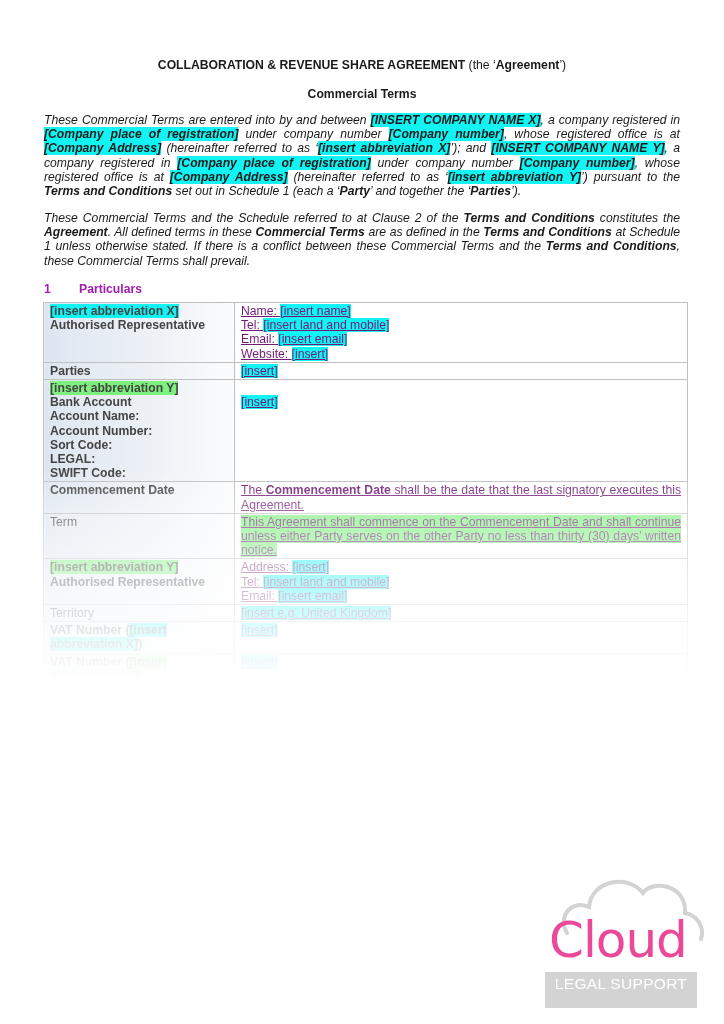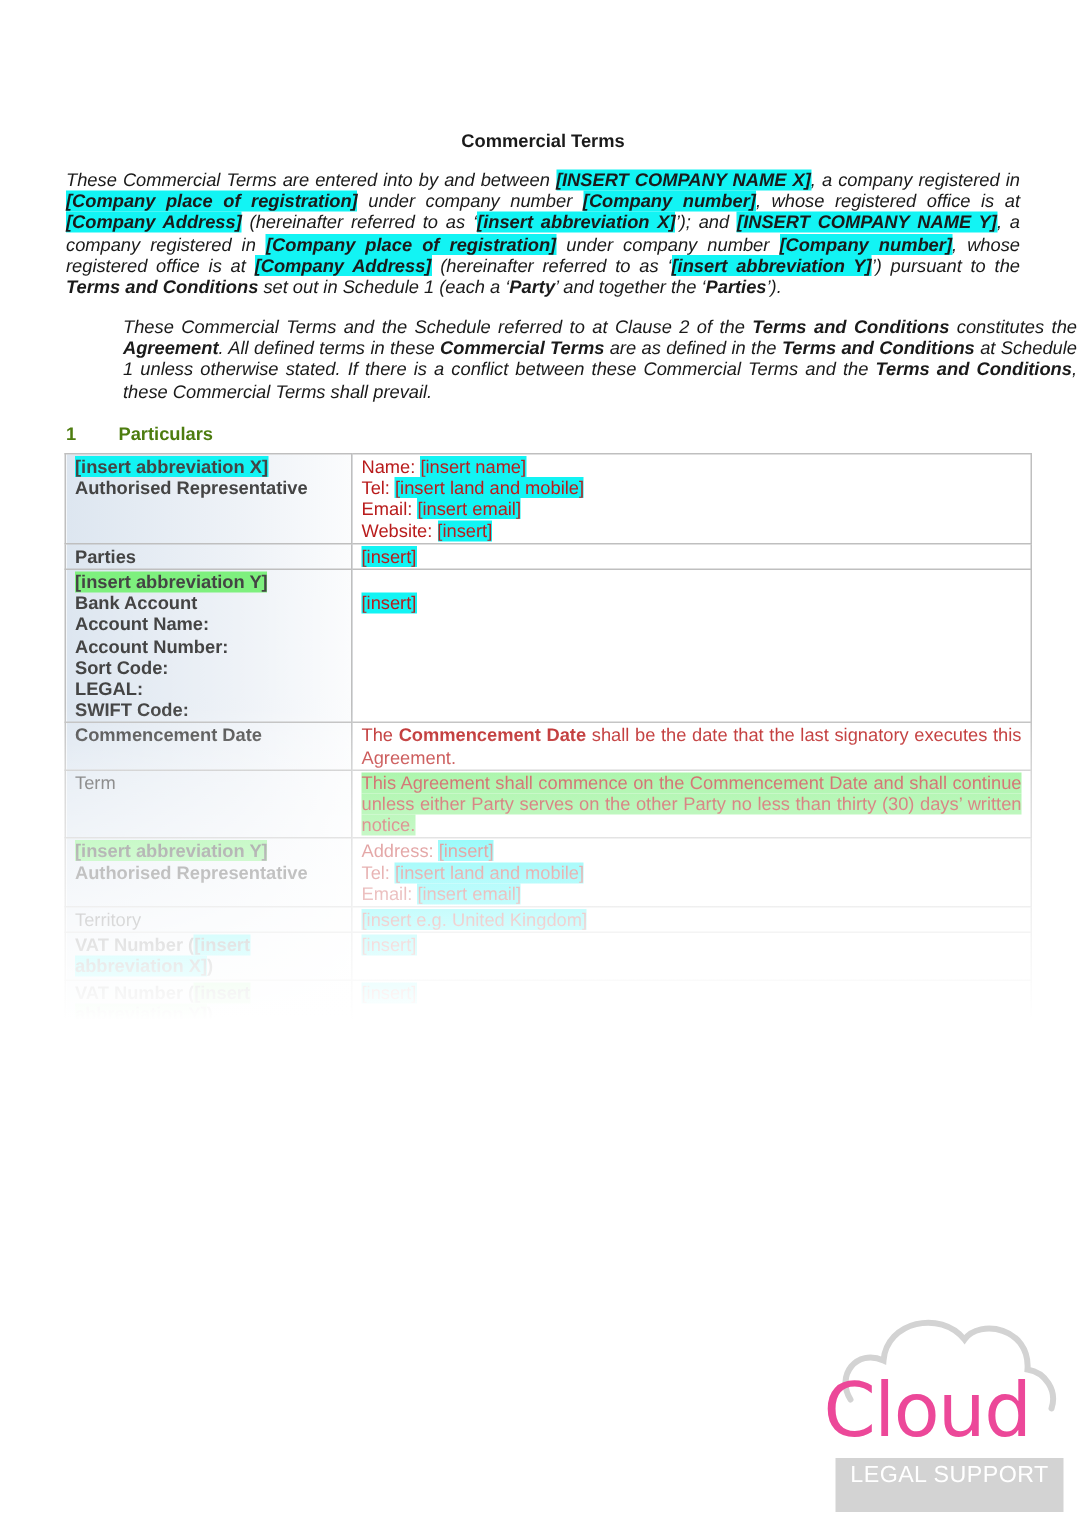--- a/index.html
+++ b/index.html
@@ -7,51 +7,52 @@
          font-family: "Liberation Sans", sans-serif; color: #1a1a1a; }
   .page { position: absolute; left: 0; top: 0; width: 724px; height: 1024px; }
   .title { position: absolute; top: 58px; left: 0; width: 724px; text-align: center;
            font-size: 12.2px; letter-spacing: 0; }
   .title b { font-weight: bold; }
   .subtitle { position: absolute; top: 87px; left: 0; width: 724px; text-align: center;
               font-size: 12.2px; font-weight: bold; }
   .para { position: absolute; left: 44px; width: 636px; font-size: 12.2px; line-height: 14.2px;
           text-align: justify; text-align-last: left; font-style: italic; }
   .p1 { top: 113px; }
-  .p2 { top: 211px; margin-left: 38px; }
+  .p2 { top: 211px; }
   .hl { background: #12f4f4; }
   .hlg { background: #7ef07e; }
-  .section { position: absolute; top: 282px; left: 44px; font-size: 12.2px; font-weight: bold; color:#4d7c0f; }
+  .section { position: absolute; top: 282px; left: 44px; font-size: 12.2px; font-weight: bold; color:#a21caf; }
   .section .num { display: inline-block; width: 35px; }
 
   table.part { position: absolute; top: 302px; left: 43px; width: 645px; border-collapse: collapse;
                font-size: 12.2px; line-height: 14.2px; }
   table.part td { border: 1px solid #bfbfbf; vertical-align: top; padding: 1px 6px 1px 6px; }
   table.part td.lbl { width: 178px; font-weight: bold; color: #444;
                       background: linear-gradient(to right, #dde6f0 0%, #eef2f7 60%, #fbfcfd 100%); }
-  table.part td.val { color: #b91c1c; }
+  table.part td.val { color: #701a75; text-decoration: underline; }
   .lbl .plain { font-weight: normal; }
 
   .fade { position: absolute; left: 0; top: 470px; width: 724px; height: 210px;
           background: linear-gradient(to bottom, rgba(255,255,255,0) 0%, rgba(255,255,255,0.35) 20%,
           rgba(255,255,255,0.6) 45%, rgba(255,255,255,0.85) 75%, #ffffff 100%); pointer-events: none; }
   .blank { position: absolute; left: 0; top: 680px; width: 724px; height: 344px; background: #fff; }
 
   .logo { position: absolute; left: 545px; top: 873px; width: 160px; height: 125px; }
   .logo-word { position: absolute; left: 4px; top: 38px; font-size: 50px; color: #ec4899;
                font-family: "DejaVu Sans", sans-serif; font-weight: normal; letter-spacing: -1px; }
-  .logo-bar { position: absolute; left: 12px; top: 99px; width: 152px; height: 36px; background: #d3d3d3; }
+  .logo-bar { position: absolute; left: 0; top: 99px; width: 152px; height: 36px; background: #d3d3d3; }
   .logo-bar span { display: block; color: #ffffff; font-size: 15.5px; line-height: 24px;
                    text-align: center; letter-spacing: 0.3px; }
 </style>
 </head>
 <body>
 
 <div class="page">
 
+  <div class="title"><b>COLLABORATION &amp; REVENUE SHARE AGREEMENT</b><span> (the ‘</span><b>Agreement</b><span>’)</span></div>
 
   <div class="subtitle">Commercial Terms</div>
 
   <div class="para p1"><span>These Commercial Terms are entered into by and between </span><b class="hl">[INSERT COMPANY NAME X]</b><span>, a company registered in </span><b class="hl">[Company place of registration]</b><span> under company number </span><b class="hl">[Company number]</b><span>, whose registered office is at </span><b class="hl">[Company Address]</b><span> (hereinafter referred to as ‘</span><b class="hl">[insert abbreviation X]</b><span>’); and </span><b class="hl">[INSERT COMPANY NAME Y]</b><span>, a company registered in </span><b class="hl">[Company place of registration]</b><span> under company number </span><b class="hl">[Company number]</b><span>, whose registered office is at </span><b class="hl">[Company Address]</b><span> (hereinafter referred to as ‘</span><b class="hl">[insert abbreviation Y]</b><span>’) pursuant to the </span><b>Terms and Conditions</b><span> set out in Schedule 1 (each a ‘</span><b>Party</b><span>’ and together the ‘</span><b>Parties</b><span>’).</span></div>
 
   <div class="para p2"><span>These Commercial Terms and the Schedule referred to at Clause 2 of the </span><b>Terms and Conditions</b><span> constitutes the </span><b>Agreement</b><span>. All defined terms in these </span><b>Commercial Terms</b><span> are as defined in the </span><b>Terms and Conditions</b><span> at Schedule 1 unless otherwise stated. If there is a conflict between these Commercial Terms and the </span><b>Terms and Conditions</b><span>, these Commercial Terms shall prevail.</span></div>
 
   <div class="section"><span class="num">1</span><span>Particulars</span></div>
 
   <table class="part">

